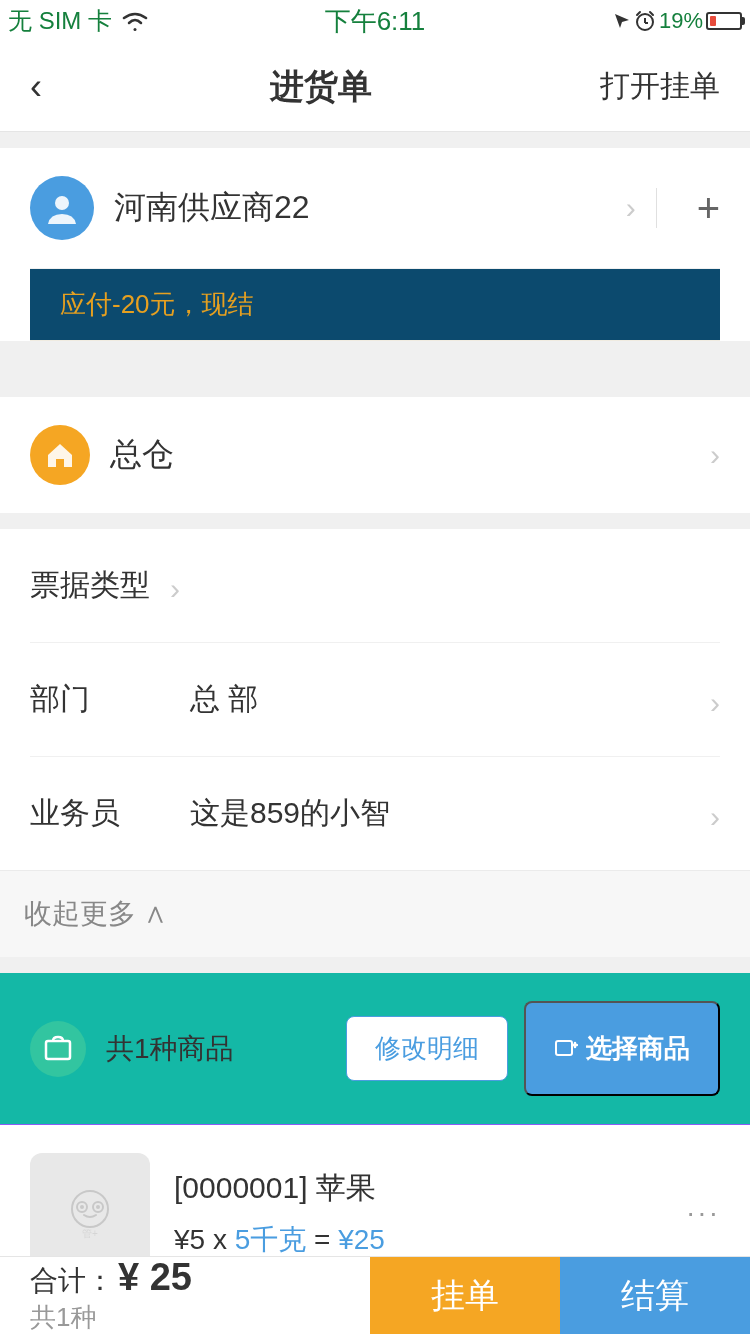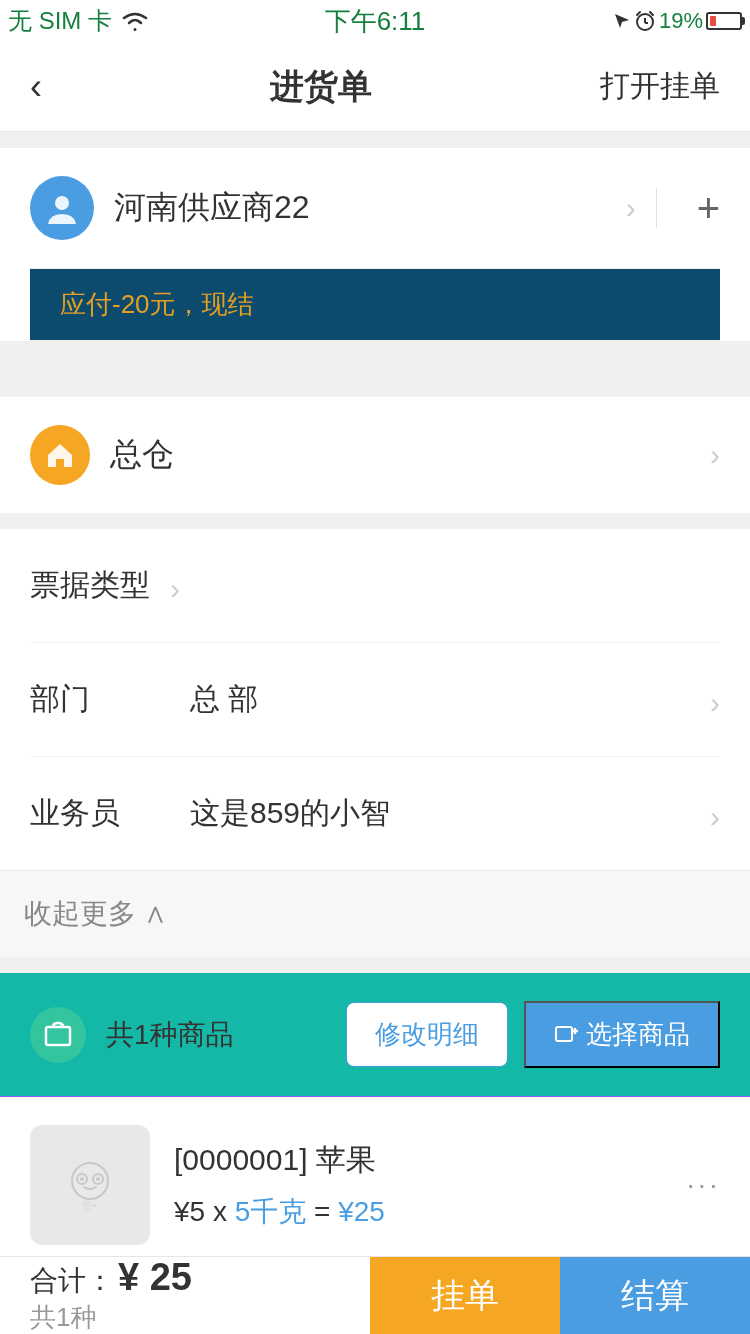--- a/index.html
+++ b/index.html
@@ -159,26 +159,27 @@
       color: #4a9de0;
       background: #fff;
       padding: 14px 28px;
       border-radius: 8px;
       font-size: 26px;
       margin-right: 16px;
     }
     .btn-primary {
       background: #4a9de0;
       color: #fff;
-      padding: 14px 28px;
-      border-radius: 0;
+      padding: 28px 28px;
+      border-radius: 8px;
       font-size: 26px;
       display: flex;
       align-items: center;
       gap: 8px;
+      font-weight: bold;
     }
 
     
     .product-item {
       background: #fff;
       display: flex;
       align-items: center;
       padding: 28px 30px;
       border-bottom: 1px solid #f0f0f0;
     }

